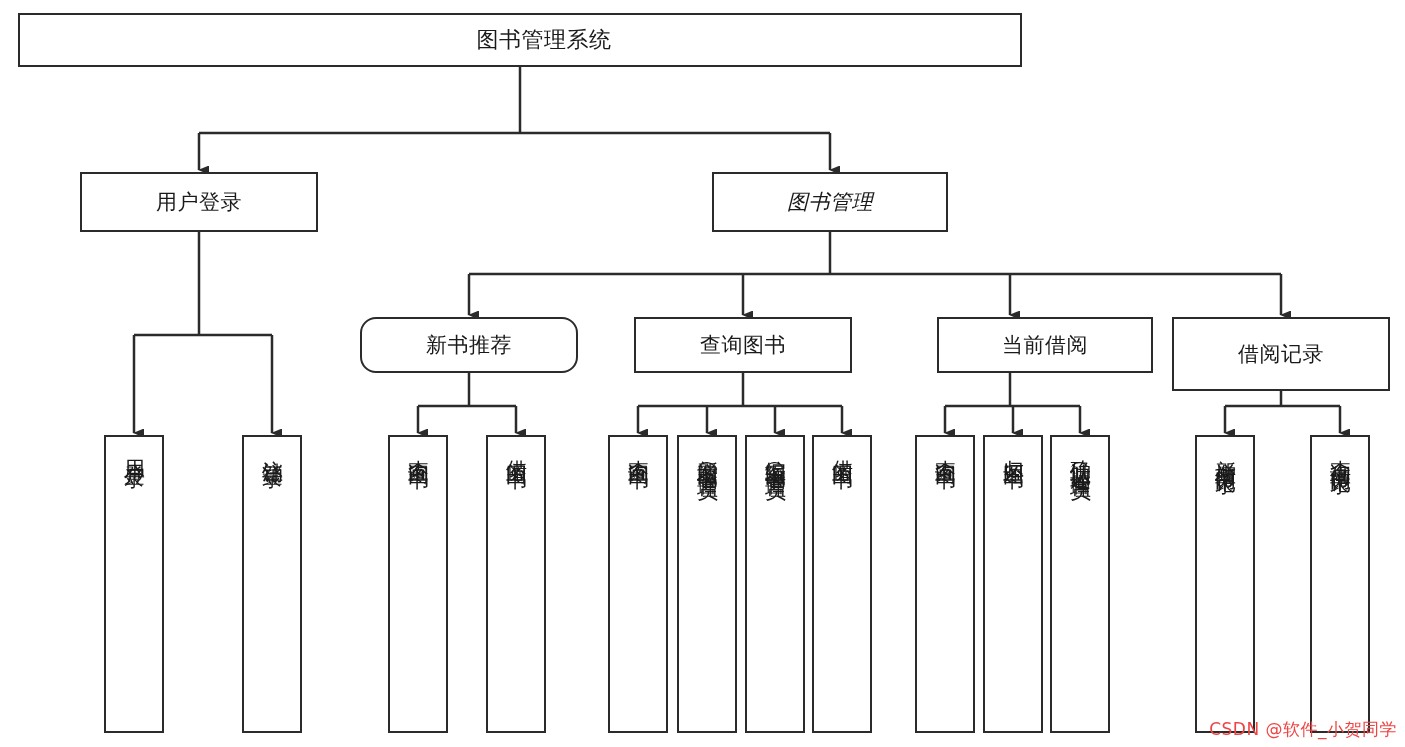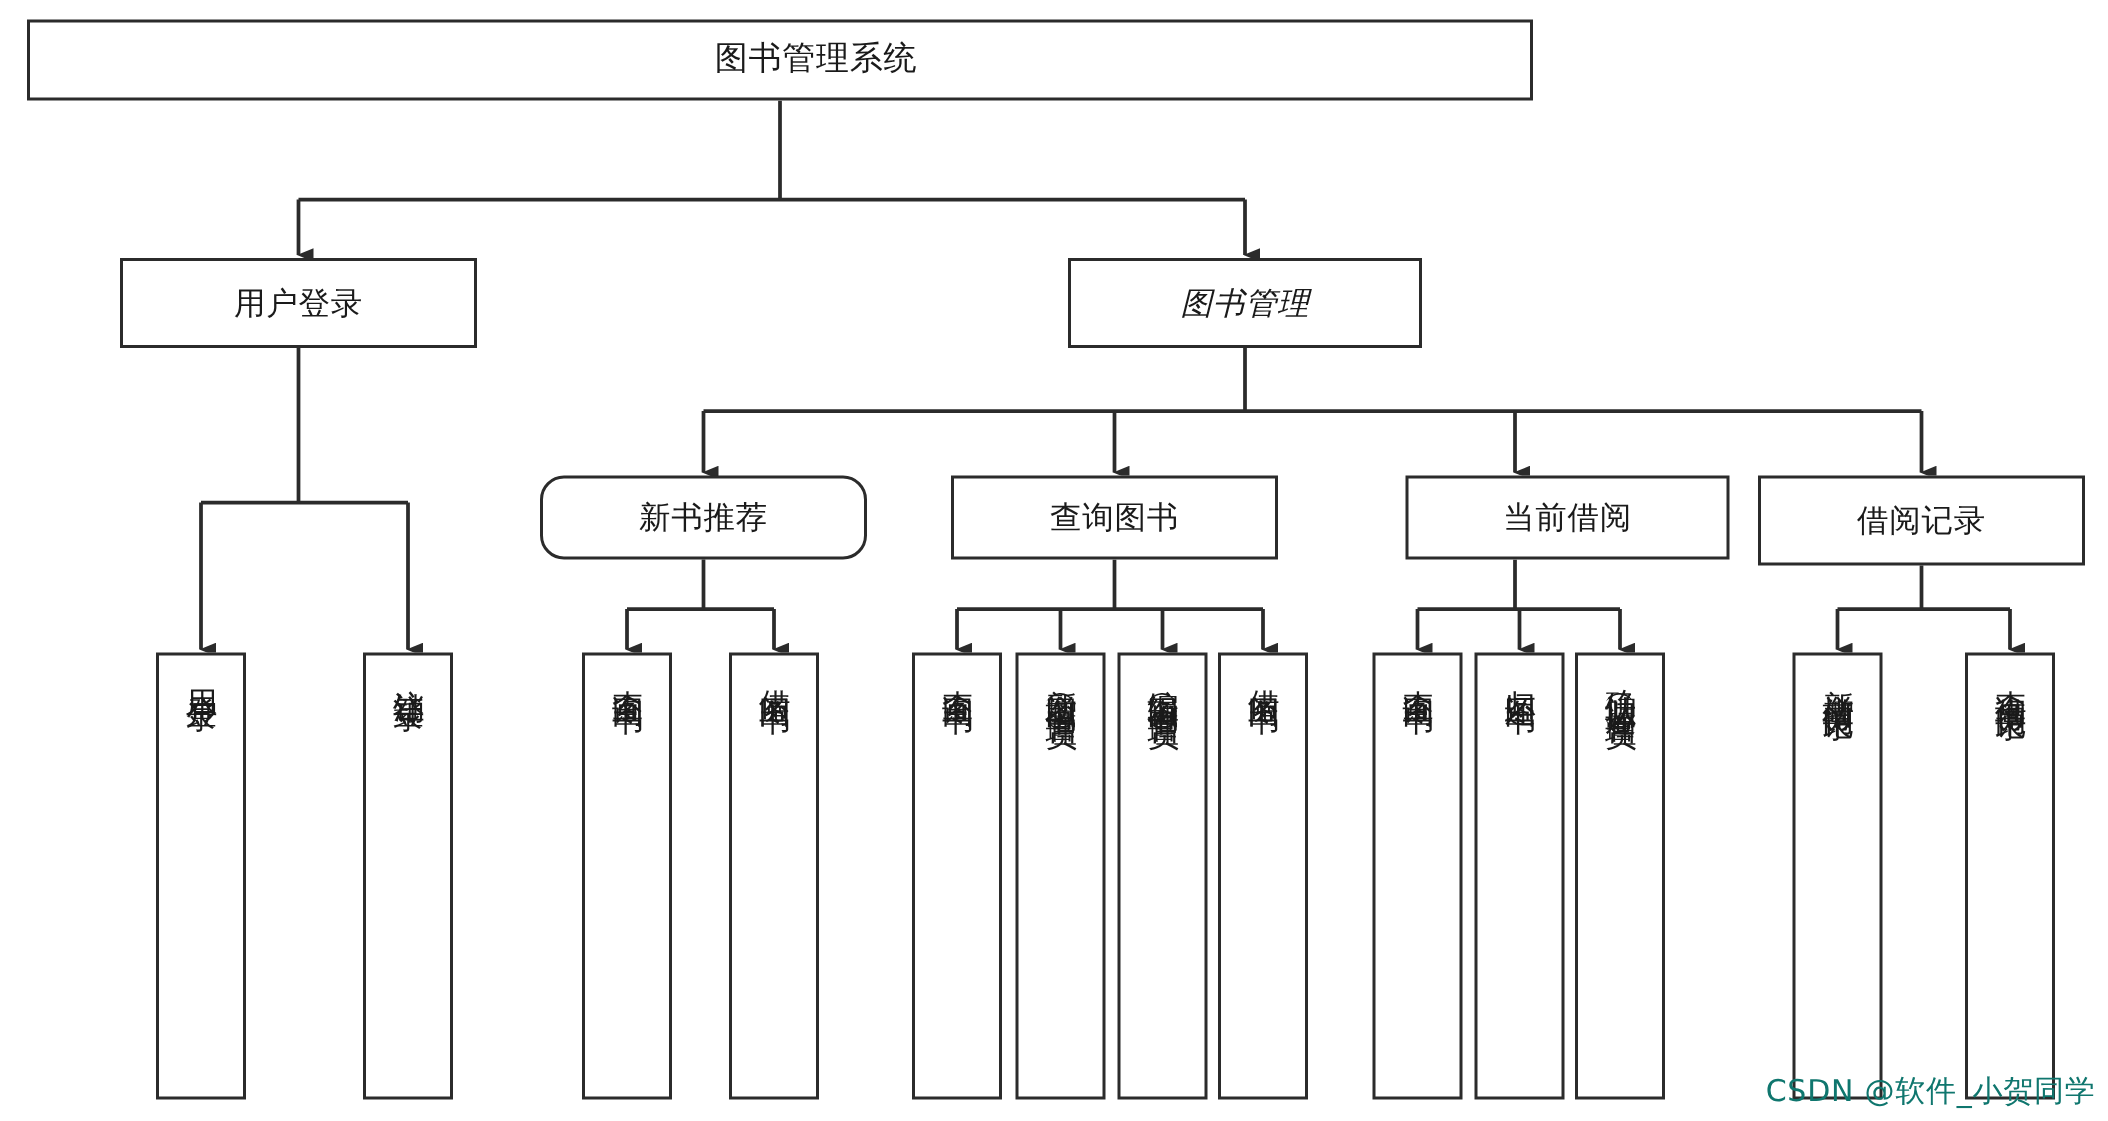--- a/index.html
+++ b/index.html
@@ -60,22 +60,22 @@
     text-orientation: upright;
     font-size: 21px;
     letter-spacing: 3px;
     line-height: 1;
     white-space: nowrap;
   }
   .watermark {
     position: absolute;
     right: 8px;
     bottom: 6px;
-    font-size: 20px;
-    color: #0f766e;
+    font-size: 17px;
+    color: #ef4444;
     letter-spacing: 0.5px;
     white-space: nowrap;
   }
 </style>
 </head>
 <body>
 
 <div id="diagram-root">
 
   <svg class="edges" viewBox="0 0 1405 747">
@@ -133,21 +133,21 @@
       </div>
       <div class="node horiz" style="left: 360px; top: 317px; width: 218px; height: 56px; border-radius: 16px;">
         <span class="label">新书推荐</span>
       </div>
       <div class="node horiz" style="left: 634px; top: 317px; width: 218px; height: 56px;">
         <span class="label">查询图书</span>
       </div>
       <div class="node horiz" style="left: 937px; top: 317px; width: 216px; height: 56px;">
         <span class="label">当前借阅</span>
       </div>
-      <div class="node horiz" style="left: 1172px; top: 317px; width: 218px; height: 60px;">
+      <div class="node horiz" style="left: 1172px; top: 317px; width: 218px; height: 74px;">
         <span class="label">借阅记录</span>
       </div>
       <div class="node vert" style="left: 104px; top: 435px; width: 60px; height: 298px;">
         <span class="label">用户登录</span>
       </div>
       <div class="node vert" style="left: 242px; top: 435px; width: 60px; height: 298px;">
         <span class="label">注销登录</span>
       </div>
       <div class="node vert" style="left: 388px; top: 435px; width: 60px; height: 298px;">
         <span class="label">查询图书</span>

